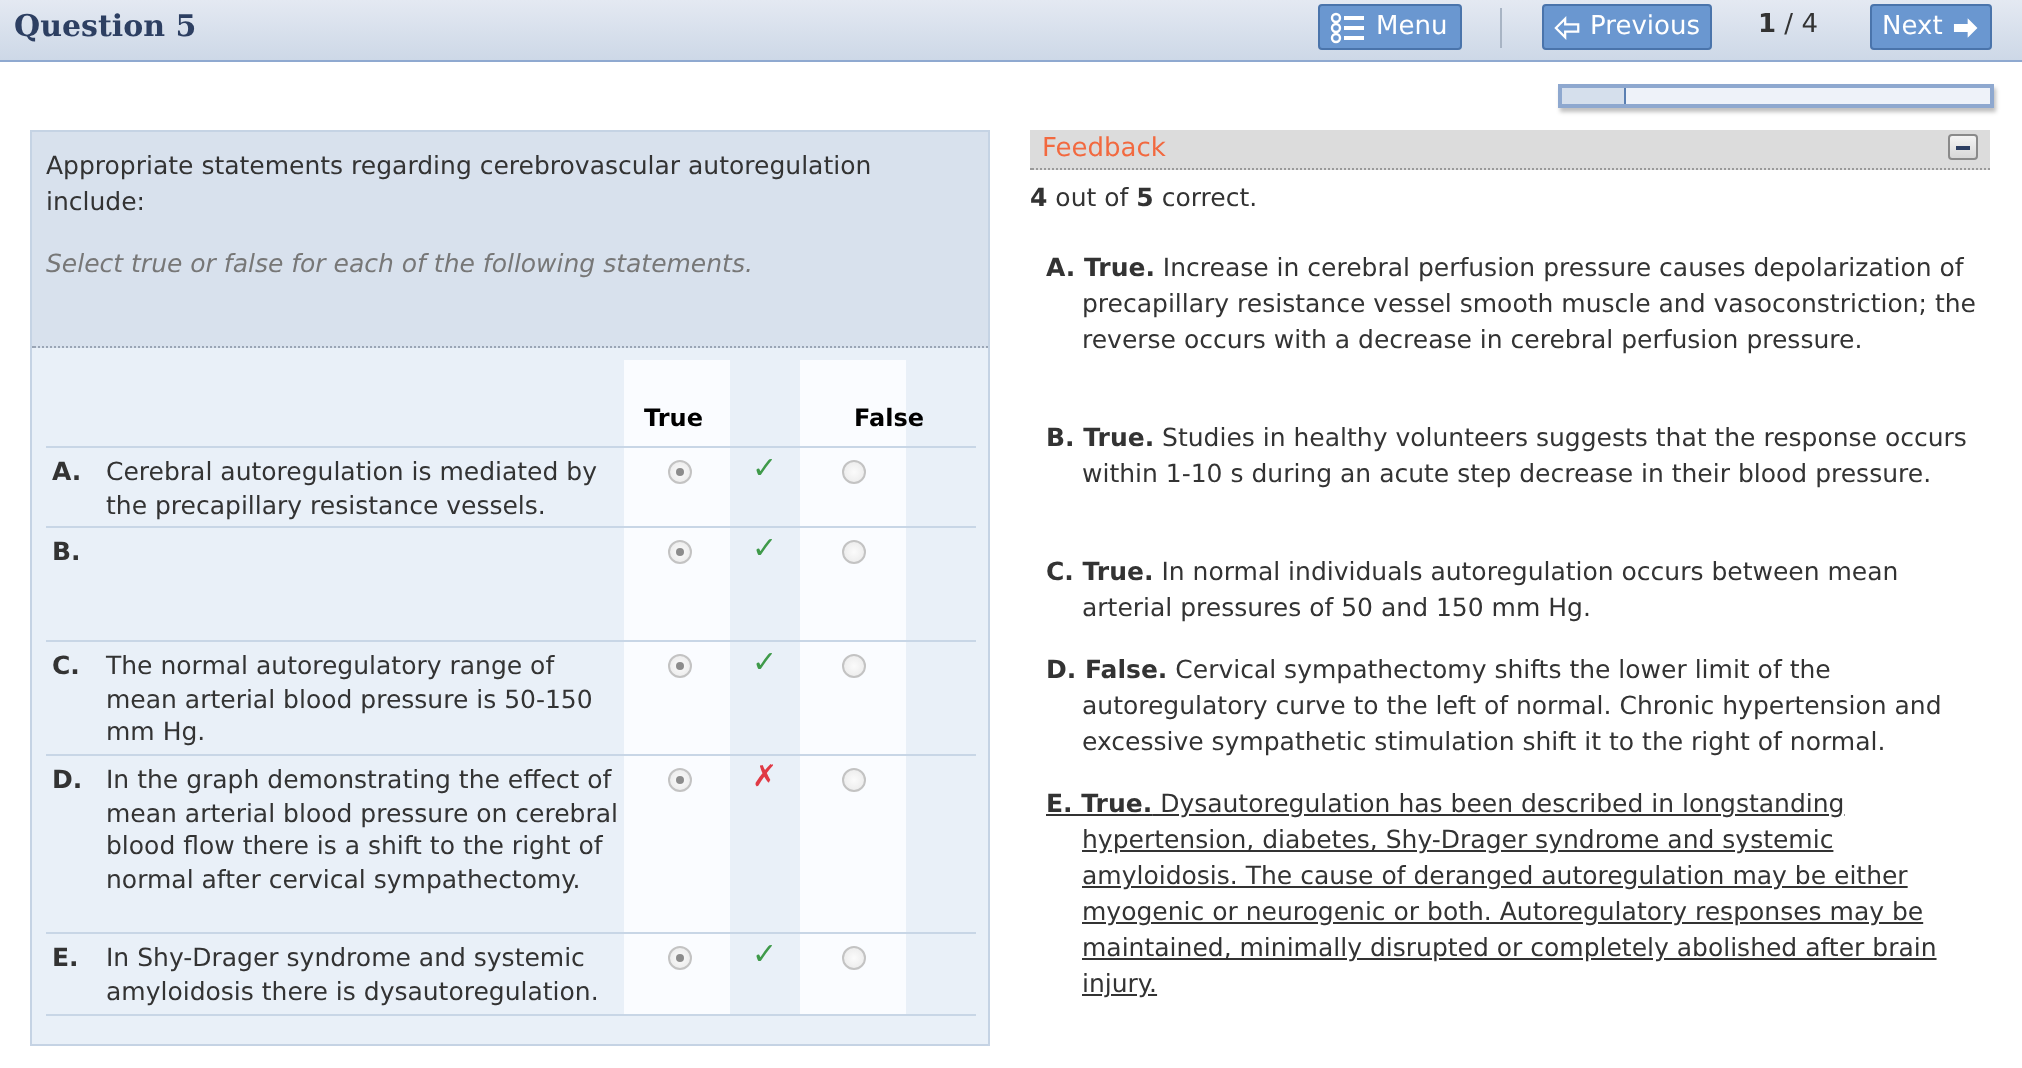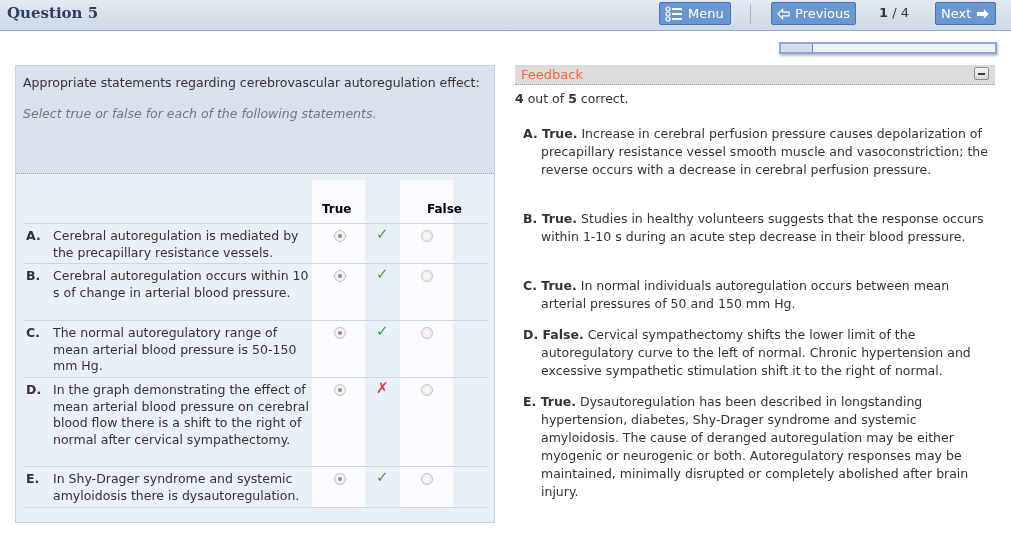--- a/index.html
+++ b/index.html
@@ -125,41 +125,40 @@
     </svg>
   </div>
 </div>
 
 <div class="progress">
   <div class="progress-fill"></div>
 </div>
 
 <div class="qpanel">
   <div class="qhead">
-    <div class="qtext">Appropriate statements regarding cerebrovascular autoregulation effect:</div>
+    <div class="qtext">Appropriate statements regarding cerebrovascular autoregulation include:</div>
     <div class="qinstr">Select true or false for each of the following statements.</div>
   </div>
 
   <div class="colbg col-true"></div>
   <div class="colbg col-false"></div>
 
   <div class="col-head h-true">True</div>
   <div class="col-head h-false">False</div>
 
   <div class="row" style="top:157px;height:40px;">
     <span class="letter">A.</span>
     <span class="stmt">Cerebral autoregulation is mediated by the precapillary resistance vessels.</span>
     <span class="radio r-true checked"></span>
     <span class="mark ok">✓</span>
     <span class="radio r-false"></span>
   </div>
 
   <div class="row" style="top:197px;height:57px;">
     <span class="letter">B.</span>
-    <span class="stmt">Cerebral autoregulation occurs within 10 s of change in arterial blood pressure.</span>
     <span class="radio r-true checked"></span>
     <span class="mark ok">✓</span>
     <span class="radio r-false"></span>
   </div>
 
   <div class="row" style="top:254px;height:57px;">
     <span class="letter">C.</span>
     <span class="stmt">The normal autoregulatory range of mean arterial blood pressure is 50-150 mm Hg.</span>
     <span class="radio r-true checked"></span>
     <span class="mark ok">✓</span>
@@ -199,15 +198,15 @@
 </div>
 <div class="fb-item" style="top:210px;">
   <span class="body"><span class="lbl">B. True.</span><span> Studies in healthy volunteers suggests that the response occurs within 1-10 s during an acute step decrease in their blood pressure.</span></span>
 </div>
 <div class="fb-item" style="top:277px;">
   <span class="body"><span class="lbl">C. True.</span><span> In normal individuals autoregulation occurs between mean arterial pressures of 50 and 150 mm Hg.</span></span>
 </div>
 <div class="fb-item" style="top:326px;">
   <span class="body"><span class="lbl">D. False.</span><span> Cervical sympathectomy shifts the lower limit of the autoregulatory curve to the left of normal. Chronic hypertension and excessive sympathetic stimulation shift it to the right of normal.</span></span>
 </div>
-<div class="fb-item" style="top:393px;">
+<div class="fb-item" style="top:393px;text-decoration:underline;">
   <span class="body"><span class="lbl">E. True.</span><span> Dysautoregulation has been described in longstanding hypertension, diabetes, Shy-Drager syndrome and systemic amyloidosis. The cause of deranged autoregulation may be either myogenic or neurogenic or both. Autoregulatory responses may be maintained, minimally disrupted or completely abolished after brain injury.</span></span>
 </div>
 
 </body></html>

